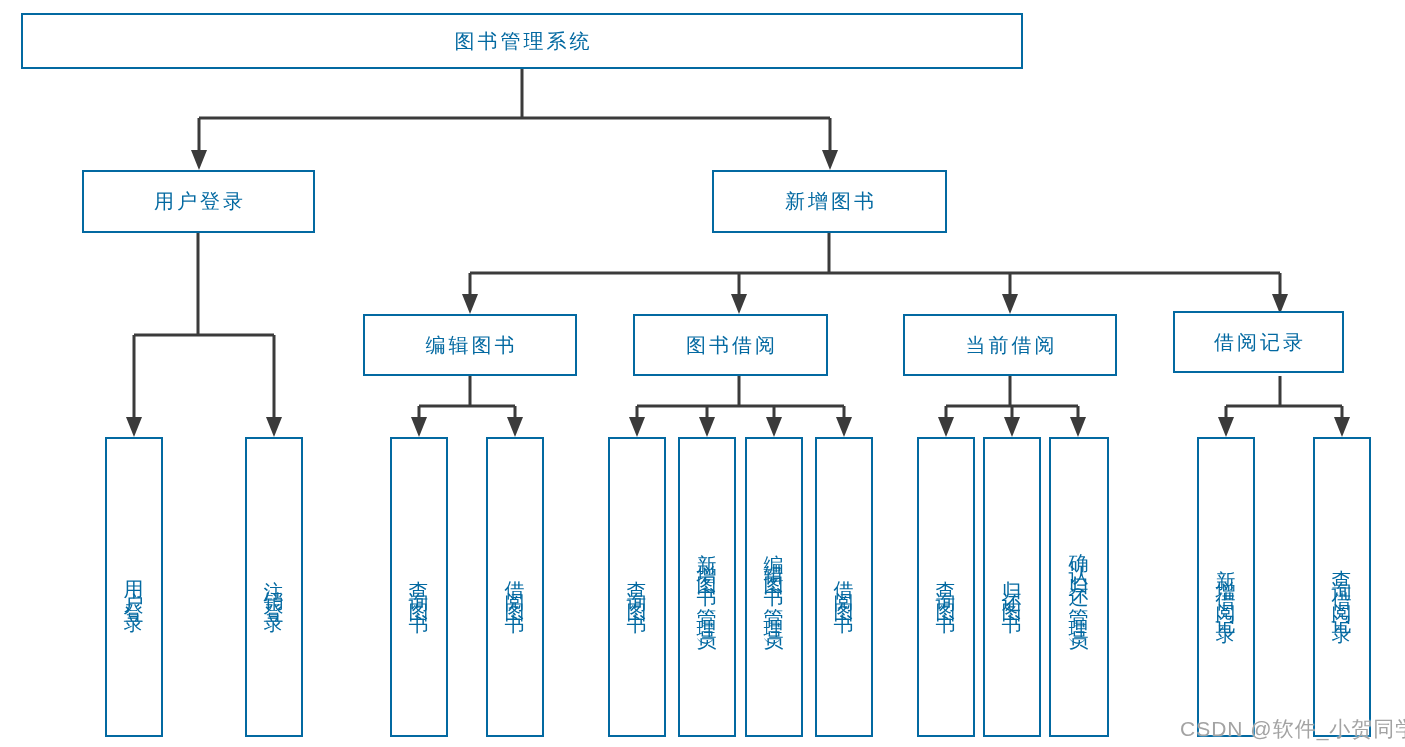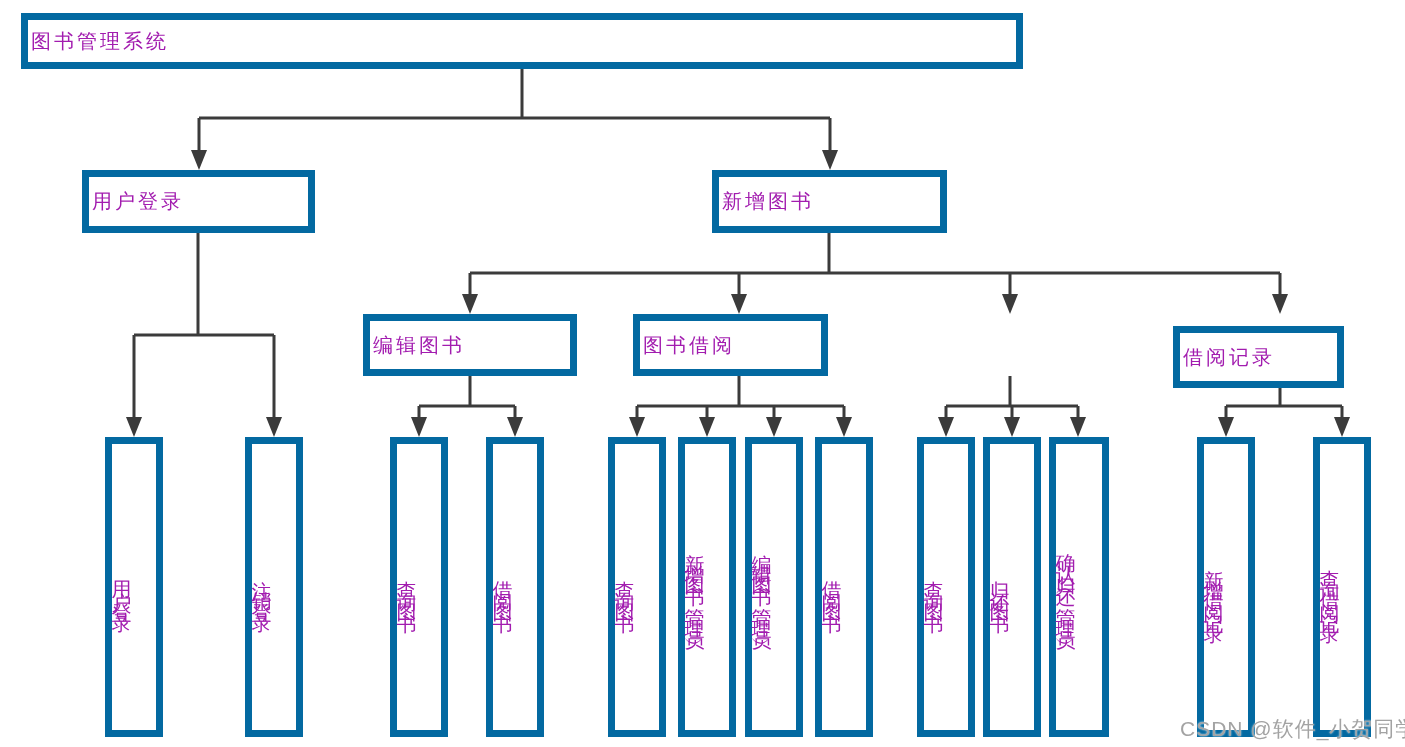--- a/index.html
+++ b/index.html
@@ -9,24 +9,25 @@
     width: 1405px;
     height: 747px;
     background: #ffffff;
     overflow: hidden;
     font-family: "Liberation Sans", "DejaVu Sans", sans-serif;
   }
   .wires { position: absolute; left: 0; top: 0; }
   .node, .vnode {
     position: absolute;
     background: #ffffff;
-    border: 7px solid #0369a1;
+    border: 2px solid #0369a1;
     display: flex;
     align-items: center;
-    color: #a21caf;
+    justify-content: center;
+    color: #0369a1;
   }
   .node { font-size: 20px; letter-spacing: 3px; }
   .node .lbl { white-space: nowrap; text-indent: 3px; }
   .vnode { top: 437px; width: 58px; height: 300px; font-size: 20px; }
   .vnode .vlbl {
     writing-mode: vertical-rl;
     text-orientation: mixed;
     letter-spacing: 11px;
     line-height: 1;
     max-height: 292px;
@@ -98,21 +99,24 @@
   <div class="node" style="left:712px;top:170px;width:235px;height:63px">
     <span class="lbl">新增图书</span>
   </div>
 
   <div class="node" style="left:363px;top:314px;width:214px;height:62px">
     <span class="lbl">编辑图书</span>
   </div>
   <div class="node" style="left:633px;top:314px;width:195px;height:62px">
     <span class="lbl">图书借阅</span>
   </div>
-  <div class="node" style="left:1173px;top:326px;width:171px;height:62px">
+  <div class="node" style="left:903px;top:314px;width:214px;height:62px">
+    <span class="lbl">当前借阅</span>
+  </div>
+  <div class="node" style="left:1173px;top:311px;width:171px;height:62px">
     <span class="lbl">借阅记录</span>
   </div>
 
   <div class="vnode" style="left:105px">
     <span class="vlbl">用户登录</span>
   </div>
   <div class="vnode" style="left:245px">
     <span class="vlbl">注销登录</span>
   </div>
 

